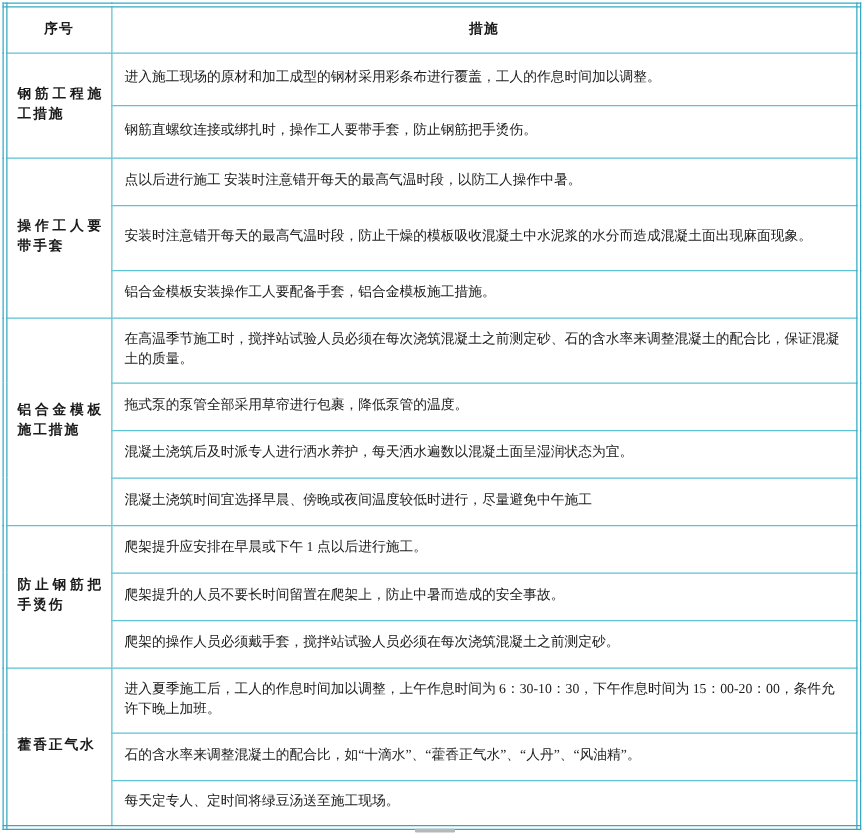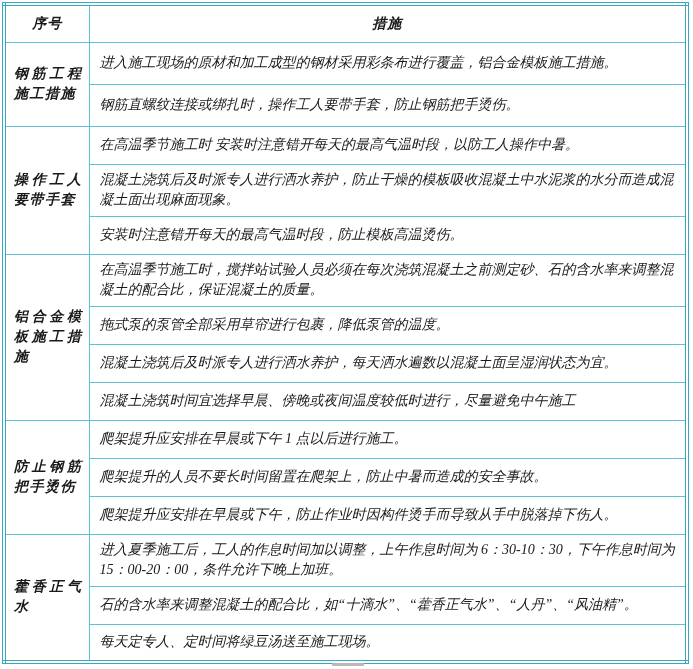--- a/index.html
+++ b/index.html
@@ -12,24 +12,23 @@
   table.measures{
     border-collapse:collapse;
     width:687px;
     table-layout:fixed;
     background:#ffffff;
     border:4px double #35a9c2;
   }
   table.measures td,table.measures th{
     border:1px solid #5ec1d4;
     vertical-align:middle;
-    font-size:14px;
+    font-size:11px;
     line-height:1.45;
     box-sizing:border-box;
-    font-style:italic;
   }
   th.hdr{
     font-weight:bold;
     font-size:15px;
     text-align:center;
     height:38px;
     letter-spacing:1px;
   }
   td.cat{
     font-weight:bold;
@@ -58,35 +57,35 @@
 <div class="doc">
   <table class="measures">
     <tbody>
         <tr>
       <th class="hdr" style="width:85px;">序号</th>
       <th class="hdr">措施</th>
     </tr>
 
     <tr>
       <td class="cat" rowspan="2">钢筋工程施工措施</td>
-      <td class="measure h42">进入施工现场的原材和加工成型的钢材采用彩条布进行覆盖，铝合金模板施工措施。</td>
+      <td class="measure h42">进入施工现场的原材和加工成型的钢材采用彩条布进行覆盖，工人的作息时间加以调整。</td>
     </tr>
     <tr>
       <td class="measure h42">钢筋直螺纹连接或绑扎时，操作工人要带手套，防止钢筋把手烫伤。</td>
     </tr>
 
     <tr>
       <td class="cat" rowspan="3">操作工人要带手套</td>
-      <td class="measure h38">在高温季节施工时 安装时注意错开每天的最高气温时段，以防工人操作中暑。</td>
+      <td class="measure h38">点以后进行施工 安装时注意错开每天的最高气温时段，以防工人操作中暑。</td>
     </tr>
     <tr>
-      <td class="measure h52">混凝土浇筑后及时派专人进行洒水养护，防止干燥的模板吸收混凝土中水泥浆的水分而造成混凝土面出现麻面现象。</td>
+      <td class="measure h52">安装时注意错开每天的最高气温时段，防止干燥的模板吸收混凝土中水泥浆的水分而造成混凝土面出现麻面现象。</td>
     </tr>
     <tr>
-      <td class="measure h38">安装时注意错开每天的最高气温时段，防止模板高温烫伤。</td>
+      <td class="measure h38">铝合金模板安装操作工人要配备手套，铝合金模板施工措施。</td>
     </tr>
 
     <tr>
       <td class="cat" rowspan="4">铝合金模板施工措施</td>
       <td class="measure h52">在高温季节施工时，搅拌站试验人员必须在每次浇筑混凝土之前测定砂、石的含水率来调整混凝土的配合比，保证混凝土的质量。</td>
     </tr>
     <tr>
       <td class="measure h38">拖式泵的泵管全部采用草帘进行包裹，降低泵管的温度。</td>
     </tr>
     <tr>
@@ -97,21 +96,21 @@
     </tr>
 
     <tr>
       <td class="cat" rowspan="3">防止钢筋把手烫伤</td>
       <td class="measure h38">爬架提升应安排在早晨或下午 1 点以后进行施工。</td>
     </tr>
     <tr>
       <td class="measure h38">爬架提升的人员不要长时间留置在爬架上，防止中暑而造成的安全事故。</td>
     </tr>
     <tr>
-      <td class="measure h38">爬架提升应安排在早晨或下午，防止作业时因构件烫手而导致从手中脱落掉下伤人。</td>
+      <td class="measure h38">爬架的操作人员必须戴手套，搅拌站试验人员必须在每次浇筑混凝土之前测定砂。</td>
     </tr>
 
     <tr>
       <td class="cat" rowspan="3">藿香正气水</td>
       <td class="measure h52">进入夏季施工后，工人的作息时间加以调整，上午作息时间为 6：30-10：30，下午作息时间为 15：00-20：00，条件允许下晚上加班。</td>
     </tr>
     <tr>
       <td class="measure h38">石的含水率来调整混凝土的配合比，如“十滴水”、“藿香正气水”、“人丹”、“风油精”。</td>
     </tr>
     <tr>

